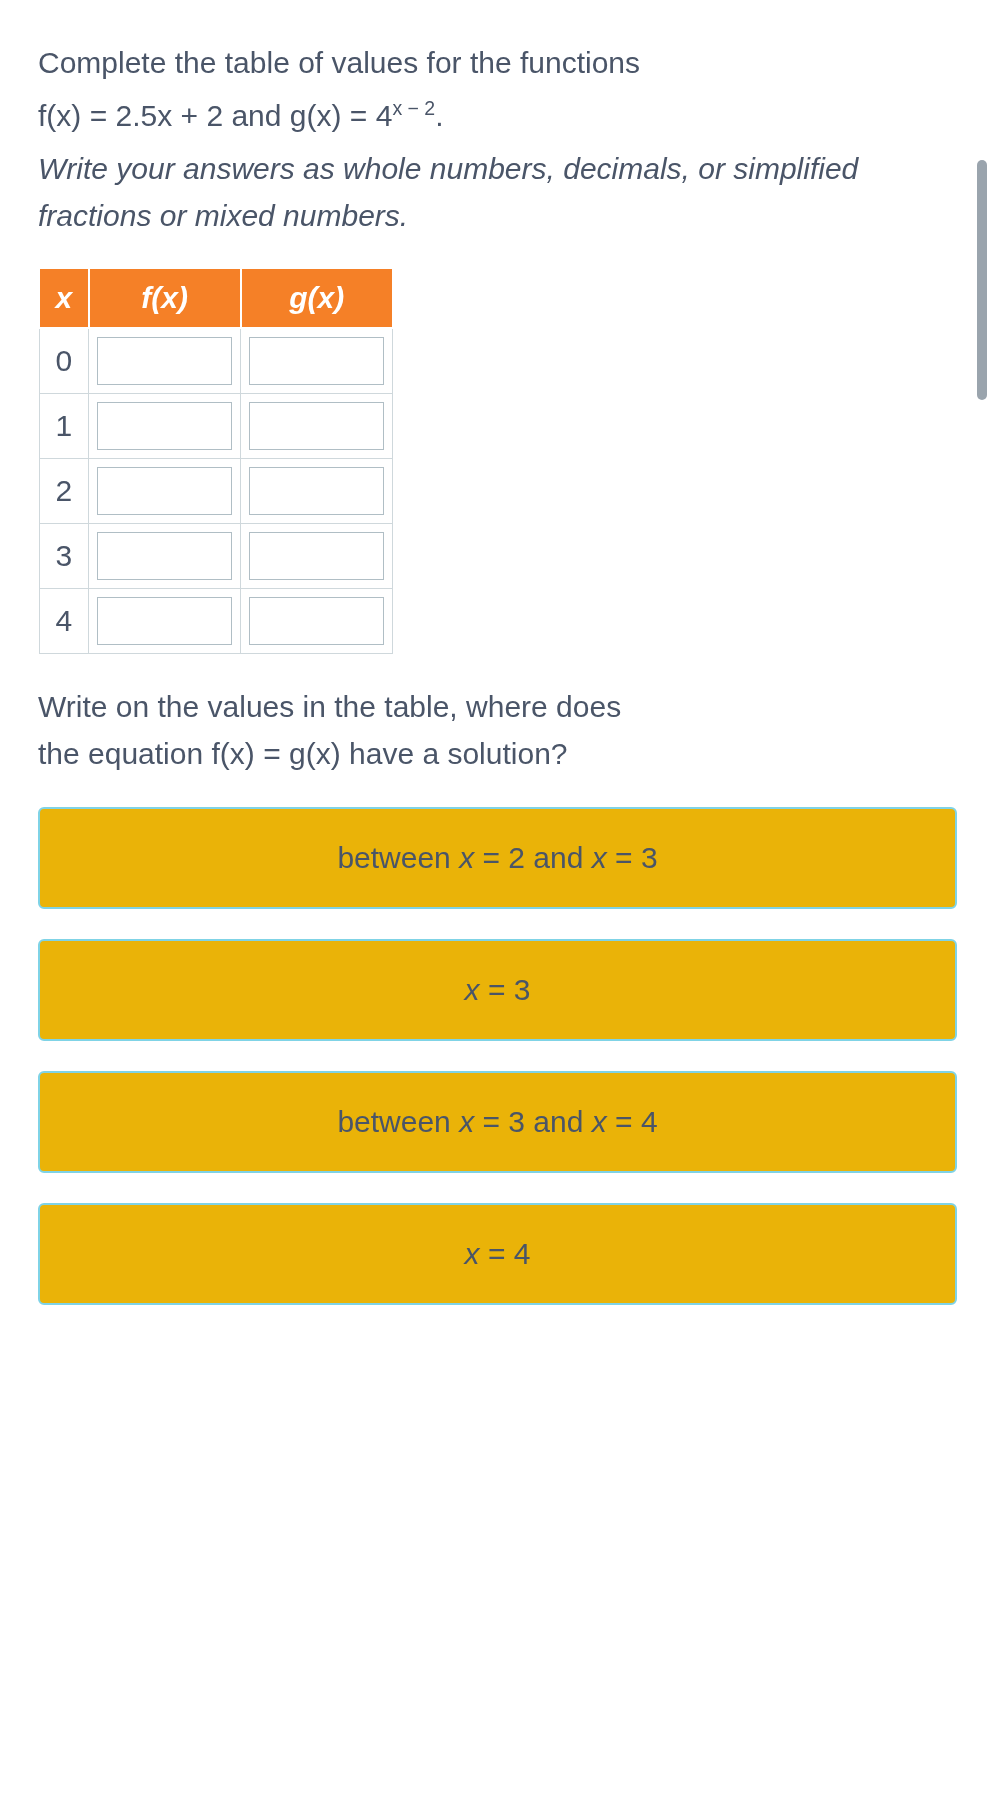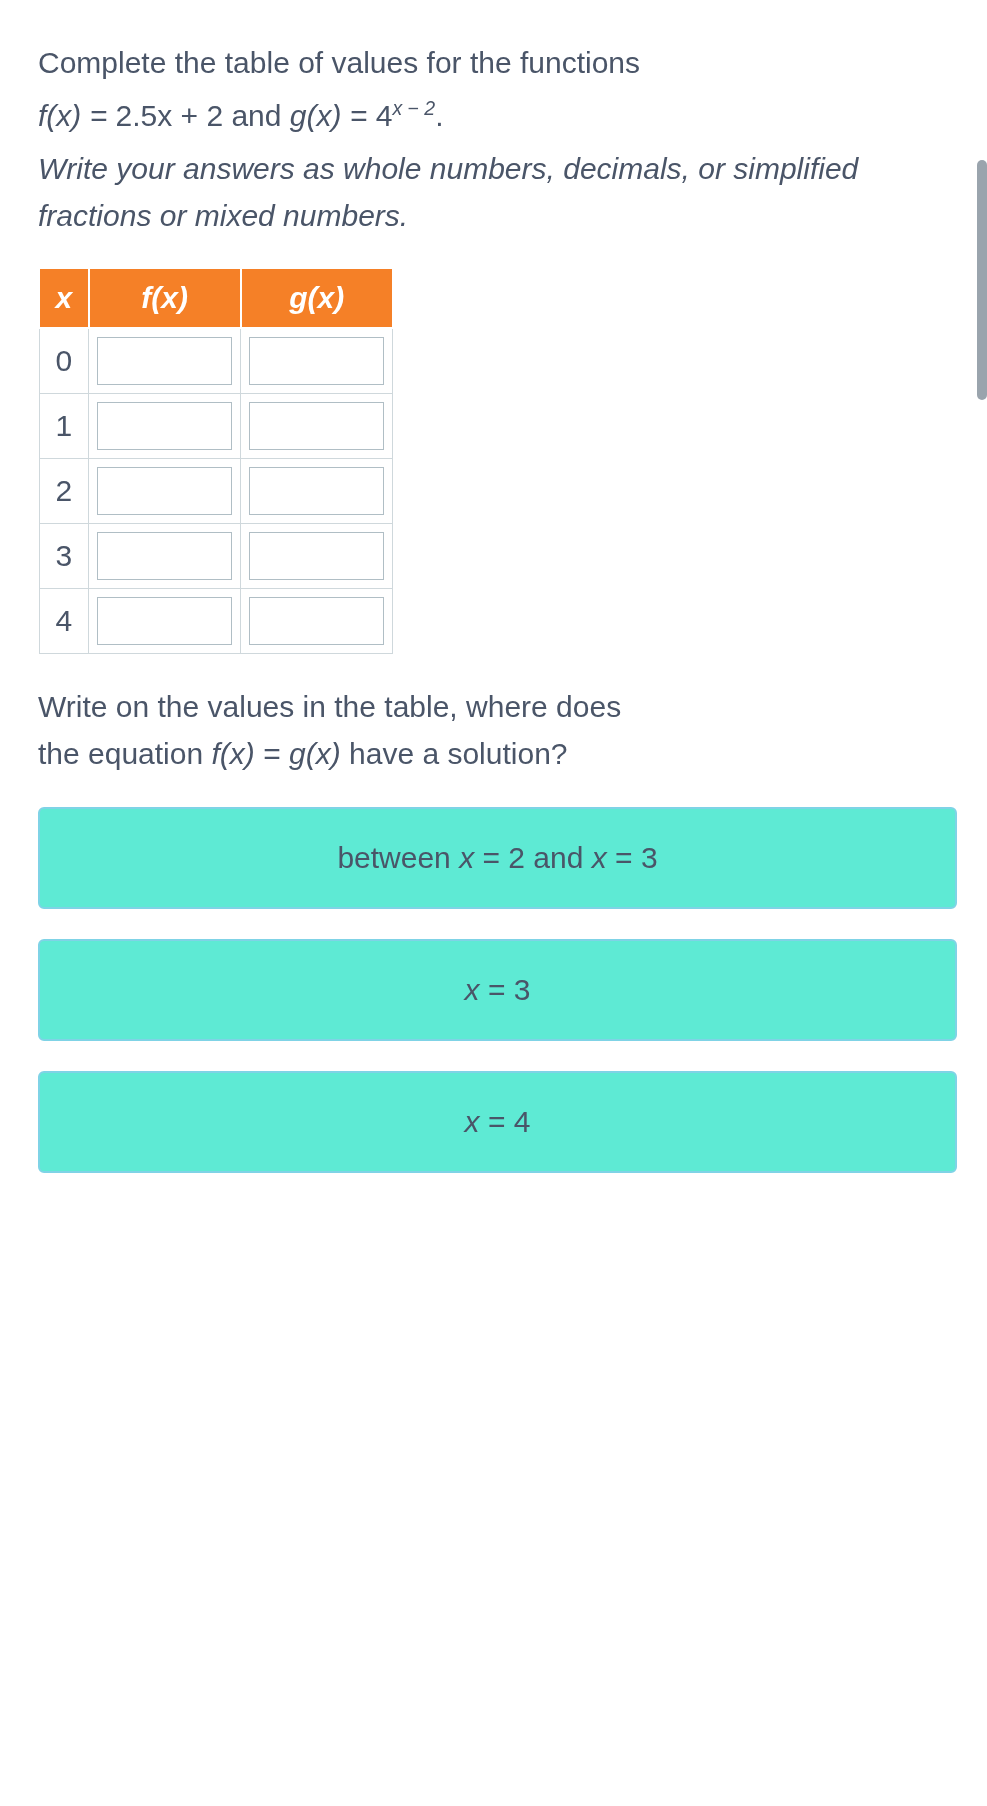--- a/index.html
+++ b/index.html
@@ -9,23 +9,23 @@
       width: 987px;
       height: 1806px;
       position: relative;
       color: #4a5568;
       font-size: 30px;
     }
     .content {
       padding: 40px 30px 30px 38px;
     }
     .prompt-line { line-height: 1.5; margin-bottom: 8px; }
-    .math-f { font-style: italic; }
+    .math-f { }
     .math-x { font-style: italic; }
-    .sup { font-size: 0.65em; vertical-align: super; font-style: italic; }
+    .sup { font-size: 0.65em; vertical-align: super; }
     .instructions {
       font-style: italic;
       line-height: 1.55;
       margin-bottom: 28px;
     }
     .table {
       border-collapse: collapse;
       margin-bottom: 30px;
     }
     .table thead th {
@@ -52,21 +52,21 @@
       height: 48px;
       border: 1px solid #b0bec5;
       background: #fff;
       font-size: 26px;
       padding: 2px 6px;
     }
     .question2 { line-height: 1.55; margin-bottom: 30px; }
     .option {
       border: 2px solid #7fd3e6;
       border-radius: 6px;
-      background: #5eead4;
+      background: #eab308;
       padding: 32px 20px;
       text-align: center;
       margin-bottom: 30px;
       font-size: 30px;
       color: #4a5568;
       cursor: pointer;
     }
     .scrolltrack {
       position: absolute;
       top: 0;
@@ -140,20 +140,23 @@
   </div>
 
   <div class="option">
     <span>between </span><span class="math-x">x</span><span> = 2 and </span><span class="math-x">x</span><span> = 3</span>
   </div>
 
   <div class="option">
     <span></span><span class="math-x">x</span><span> = 3</span><span class="math-x"></span><span></span>
   </div>
 
+  <div class="option">
+    <span>between </span><span class="math-x">x</span><span> = 3 and </span><span class="math-x">x</span><span> = 4</span>
+  </div>
 
   <div class="option">
     <span></span><span class="math-x">x</span><span> = 4</span><span class="math-x"></span><span></span>
   </div>
 
 </div>
 
 <div class="scrolltrack">
   <div class="scrollthumb"></div>
 </div>

